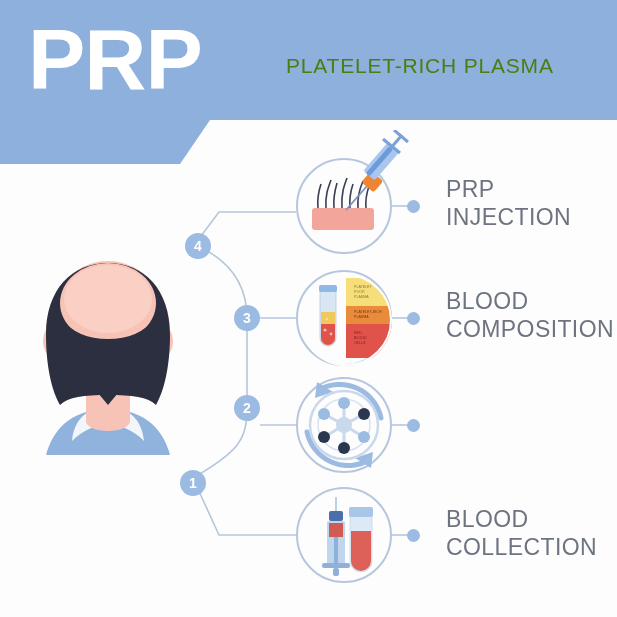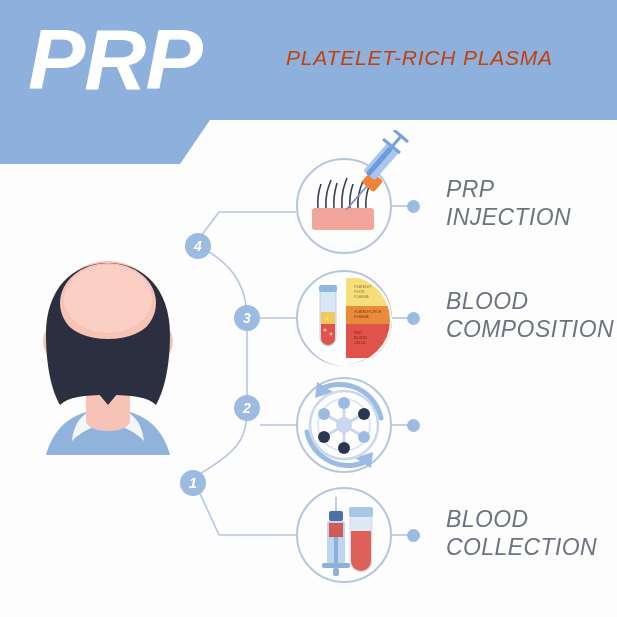--- a/index.html
+++ b/index.html
@@ -9,21 +9,20 @@
   }
   body {
     font-family: "Liberation Sans", sans-serif;
   }
   #canvas {
     position: relative;
     width: 617px;
     height: 617px;
     background: #fdfdfd;
     overflow: hidden;
-    font-style: italic;
   }
 
   
   .banner {
     position: absolute;
     left: 0; top: 0;
     width: 617px; height: 165px;
     background: #8db0dd;
     clip-path: polygon(0 0, 617px 0, 617px 120px, 210px 120px, 180px 164px, 0 164px);
   }
@@ -31,24 +30,24 @@
     position: absolute;
     left: 28px; top: 16px;
     font-size: 86px;
     font-weight: bold;
     letter-spacing: -1px;
     color: #ffffff;
     line-height: 1;
   }
   .subtitle {
     position: absolute;
-    left: 286px; top: 46px;
+    left: 286px; top: 54px;
     font-size: 21px;
     letter-spacing: 0.8px;
-    color: #c2410c;
+    color: #4d7c0f;
     white-space: nowrap;
   }
 
   
   .wires { position: absolute; left: 0; top: 0; }
 
   
   .step {
     position: absolute;
     width: 26px; height: 26px;

